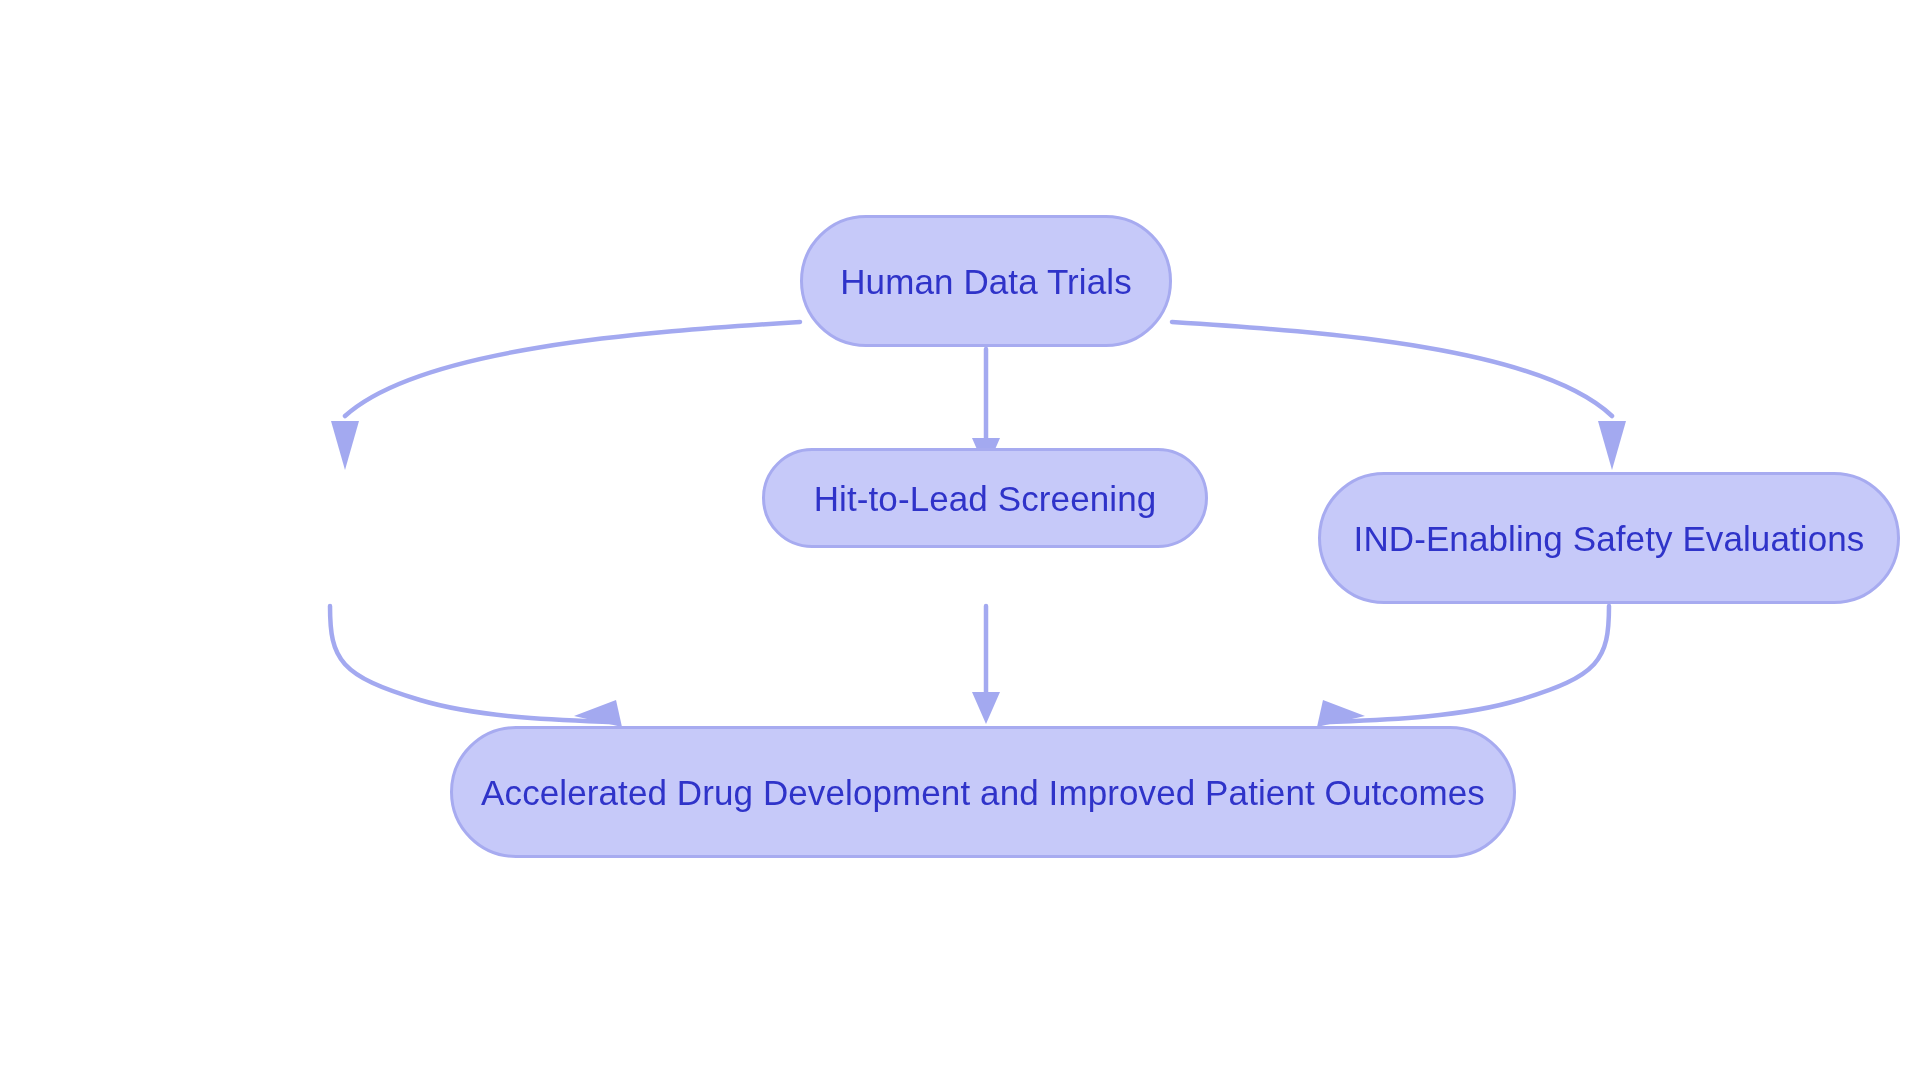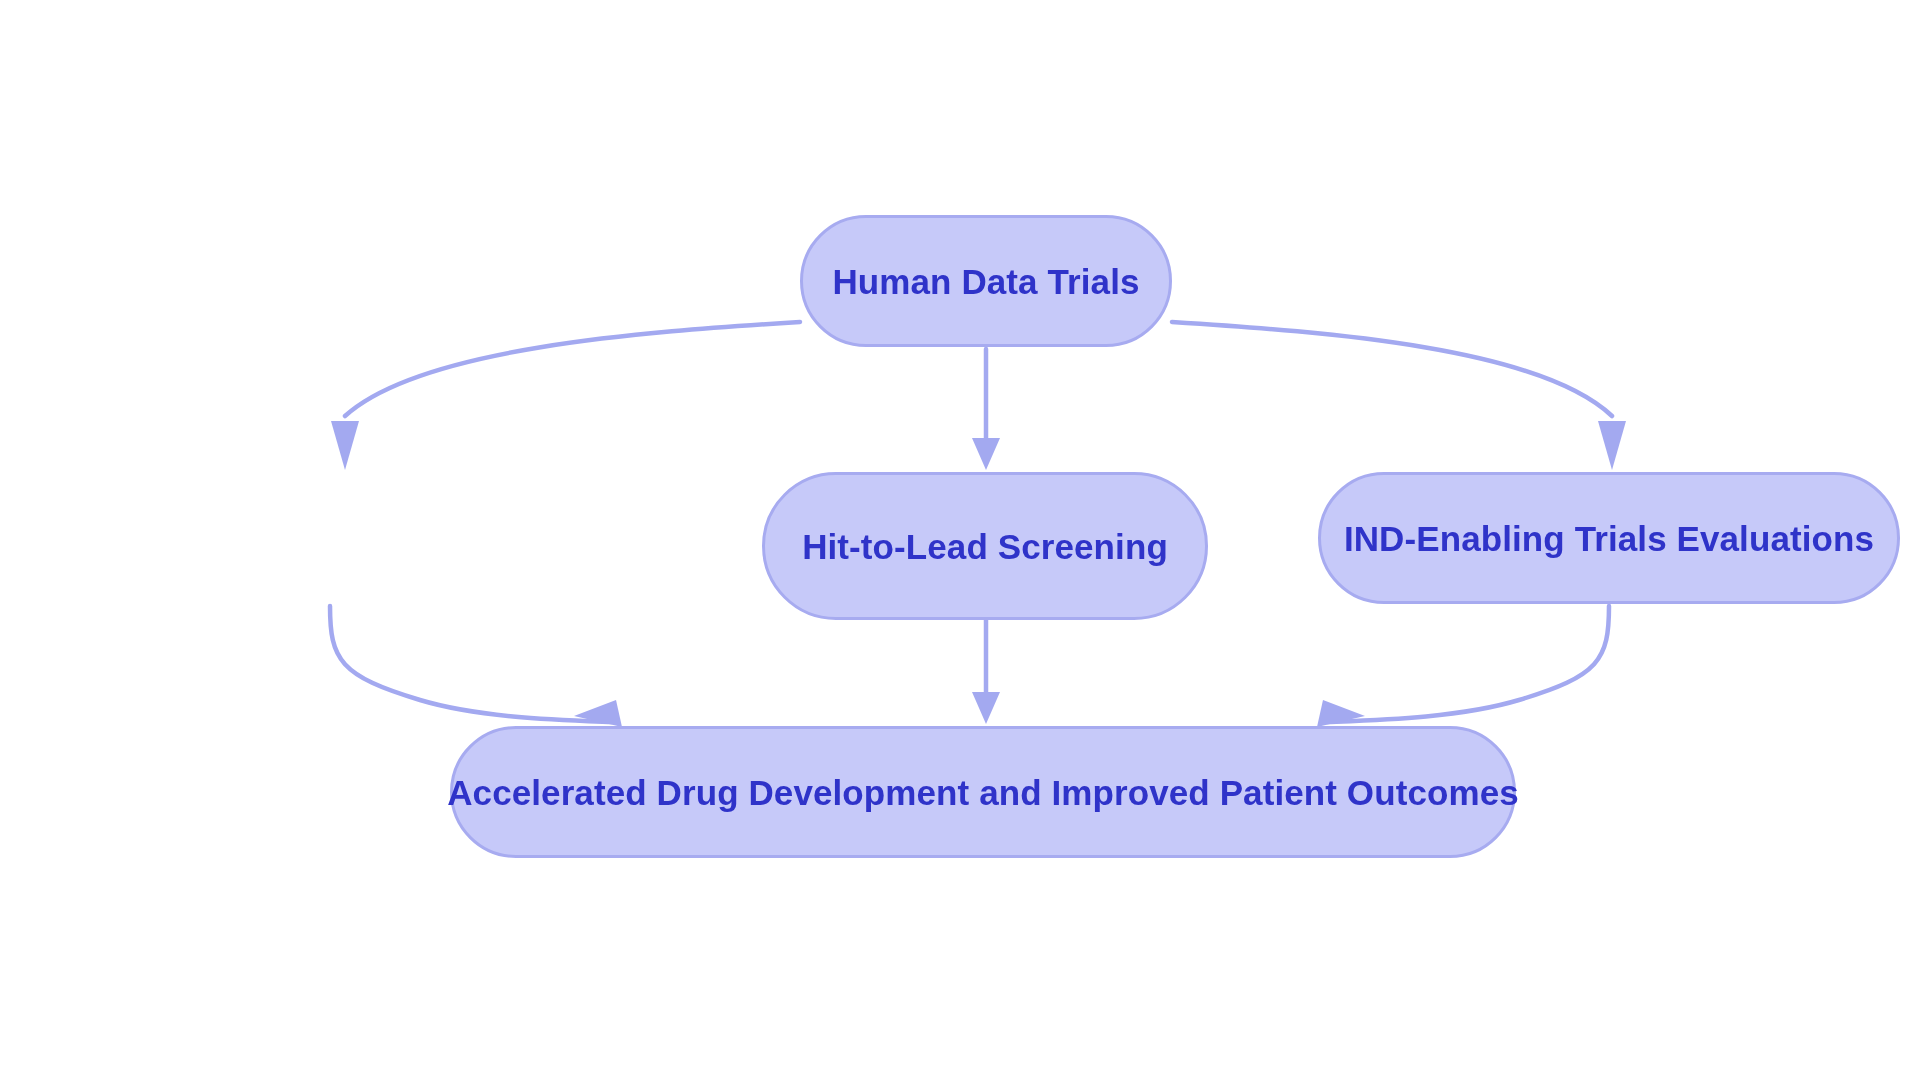--- a/index.html
+++ b/index.html
@@ -31,38 +31,38 @@
     box-sizing: border-box;
     display: flex;
     align-items: center;
     justify-content: center;
     background: #c6c9f9;
     border: 3px solid #a7abf0;
     border-radius: 999px;
     color: #2f33c9;
     font-family: "Liberation Sans", sans-serif;
     font-size: 35px;
-    font-weight: 700;
+    font-weight: 400;
     letter-spacing: 0.1px;
     white-space: nowrap;
     line-height: 1;
   }
   .node-label {
     display: block;
     padding: 0 14px;
   }
   
   #node-human-data-trials {
     left: 800px;  top: 215px;  width: 372px;  height: 132px;
   }
   #node-target-identification {
     left: 20px;   top: 472px;  width: 628px;  height: 132px;
   }
   #node-hit-to-lead {
-    left: 762px;  top: 472px;  width: 446px;  height: 148px;
+    left: 762px;  top: 448px;  width: 446px;  height: 100px;
   }
   #node-ind-enabling {
     left: 1318px; top: 472px;  width: 582px;  height: 132px;
   }
   #node-accelerated-outcomes {
     left: 450px;  top: 726px;  width: 1066px; height: 132px;
   }
 </style>
 </head>
 <body>
@@ -93,20 +93,20 @@
   <div class="node" id="node-human-data-trials">
     <span class="node-label">Human Data Trials</span>
   </div>
 
 
   <div class="node" id="node-hit-to-lead">
     <span class="node-label">Hit-to-Lead Screening</span>
   </div>
 
   <div class="node" id="node-ind-enabling">
-    <span class="node-label">IND-Enabling Trials Evaluations</span>
+    <span class="node-label">IND-Enabling Safety Evaluations</span>
   </div>
 
   <div class="node" id="node-accelerated-outcomes">
     <span class="node-label">Accelerated Drug Development and Improved Patient Outcomes</span>
   </div>
 
 </div>
 
 </body></html>

